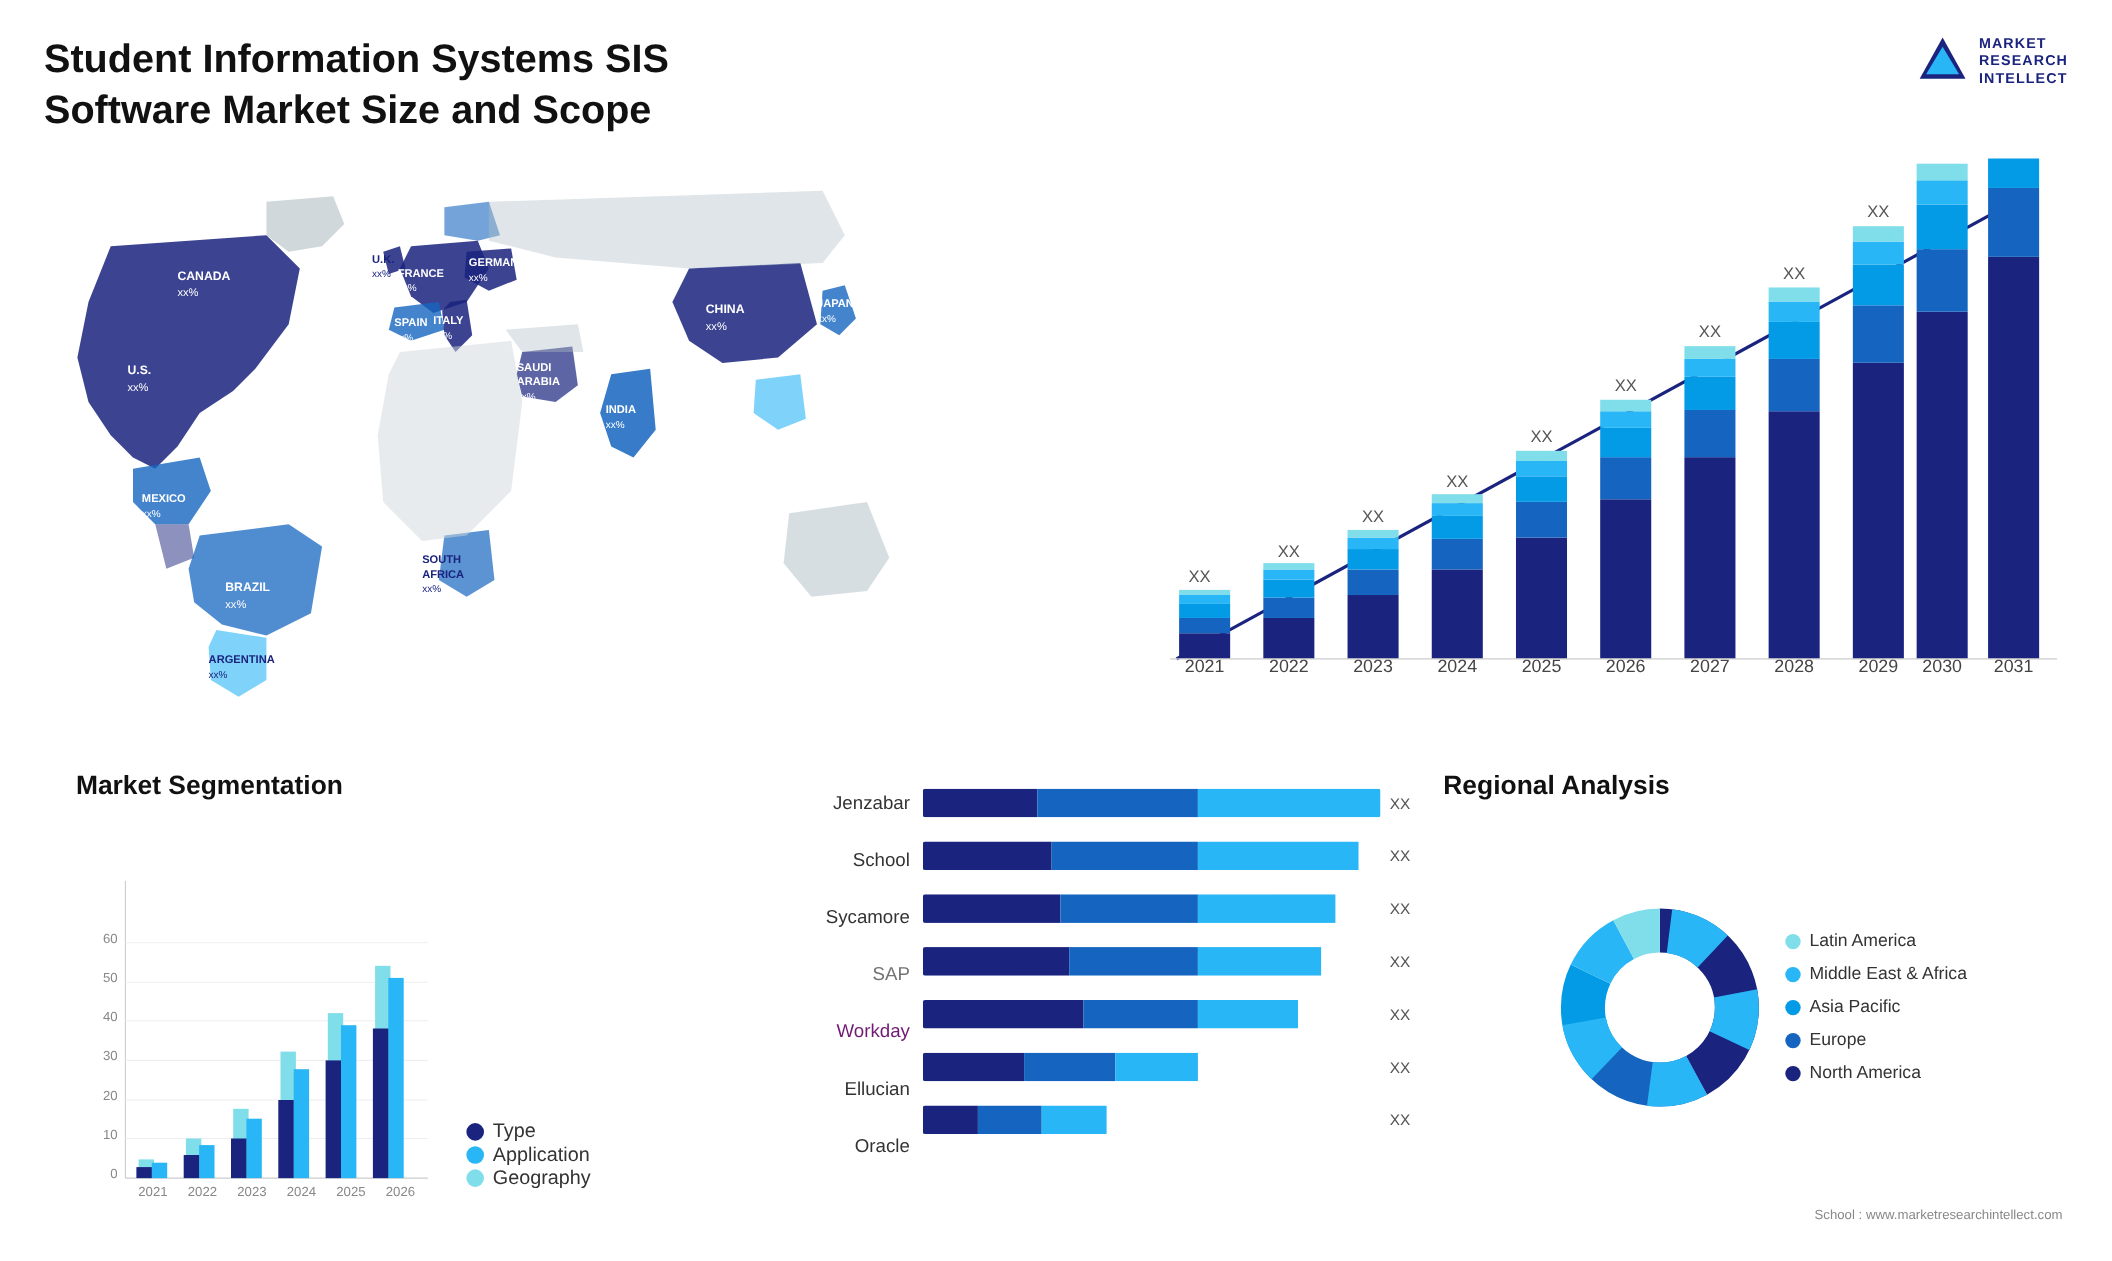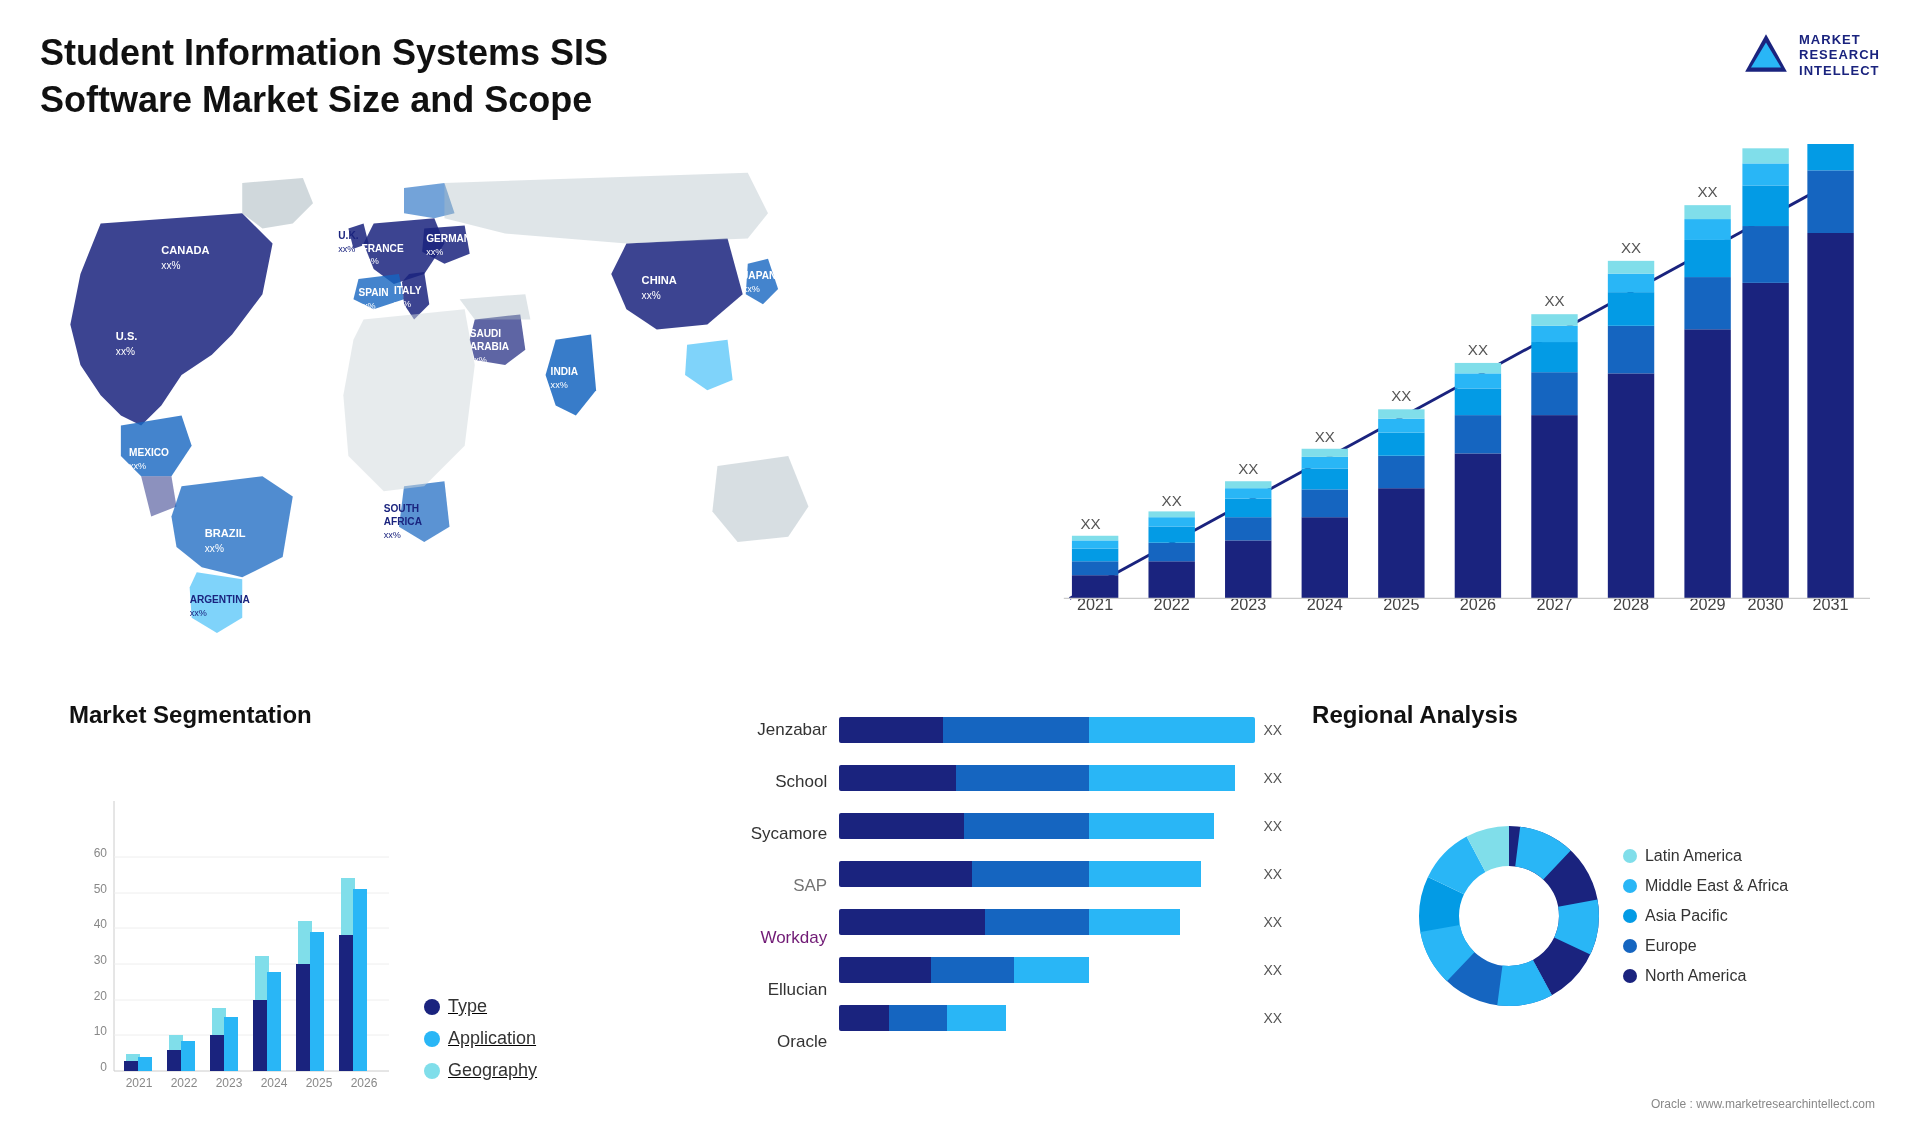--- a/index.html
+++ b/index.html
@@ -68,23 +68,22 @@
     .section-title {
       font-size: 24px;
       font-weight: 700;
       color: #111;
       margin-bottom: 10px;
     }
 
     .seg-legend {
       display: flex;
       flex-direction: column;
-      gap: 11px;
+      gap: 0;
       padding-bottom: 30px;
-      text-decoration: underline;
     }
 
     .legend-item {
       display: flex;
       align-items: center;
       gap: 8px;
       font-size: 18px;
       color: #333;
     }
 
@@ -518,16 +517,16 @@
           <div class="reg-legend-item">
             <div class="reg-legend-dot" style="background:#1565c0;"></div>
             <span>Europe</span>
           </div>
           <div class="reg-legend-item">
             <div class="reg-legend-dot" style="background:#1a237e;"></div>
             <span>North America</span>
           </div>
         </div>
       </div>
-      <div class="source-text">Oracle : www.marketresearchintellect.com</div>
+      <div class="source-text">School : www.marketresearchintellect.com</div>
     </div>
   </div>
 </div>
 
 </body></html>

